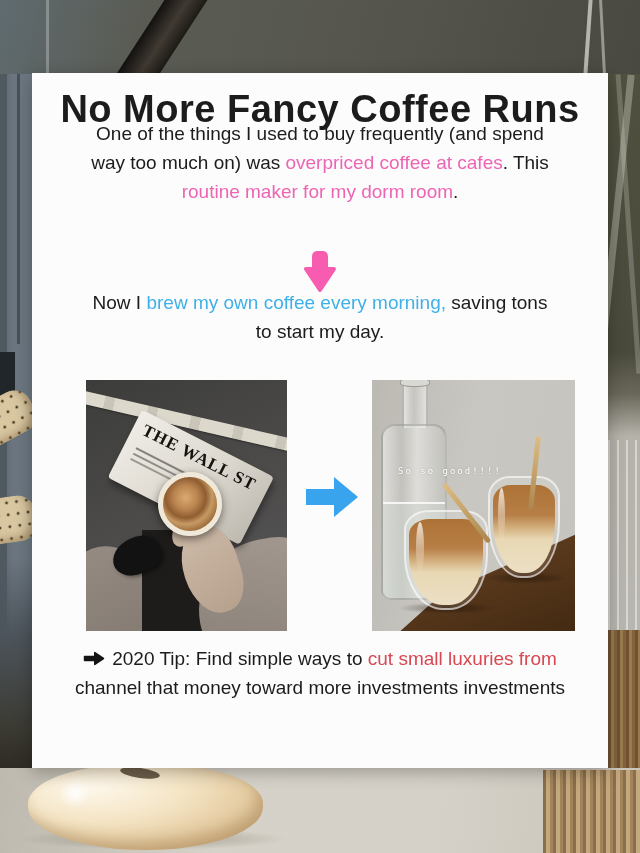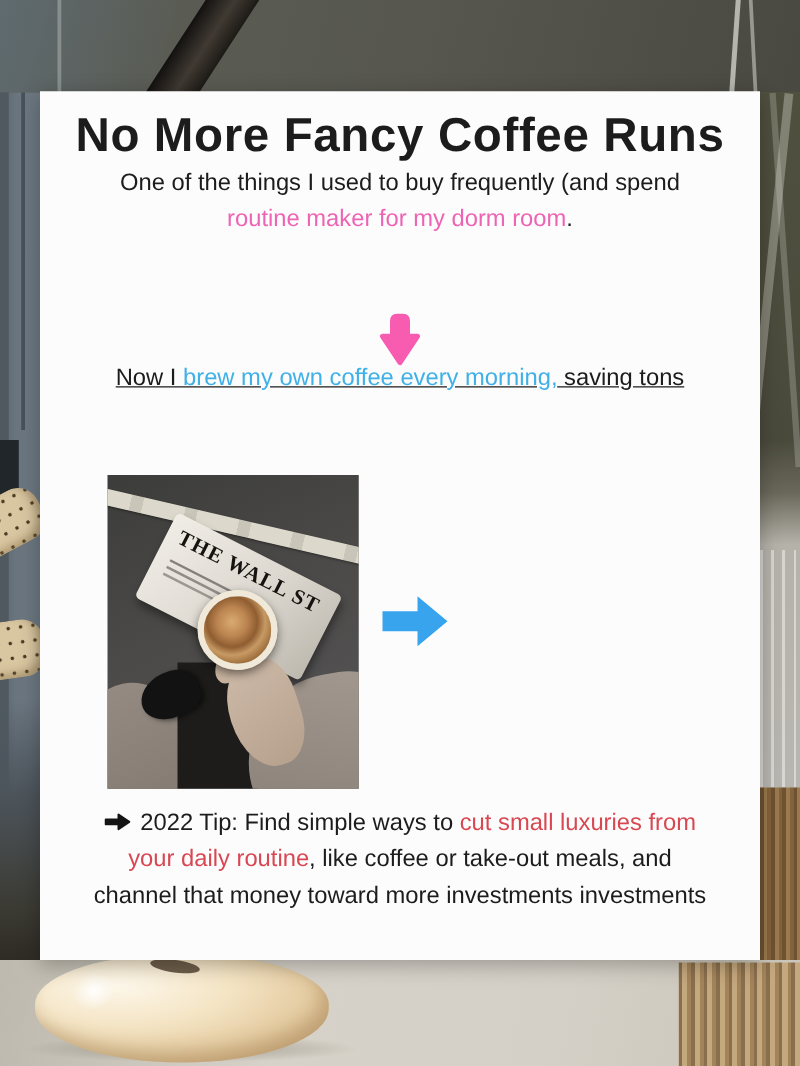--- a/index.html
+++ b/index.html
@@ -57,22 +57,22 @@
   .card { position:absolute; left:32px; top:73px; width:576px; height:695px;
     background:#fcfcfc; box-shadow:0 4px 16px rgba(0,0,0,.28); }
   .title { position:absolute; left:0; top:15px; width:100%; text-align:center;
     font-size:38px; font-weight:bold; letter-spacing:.5px; color:var(--body-text,#1c1c1c); }
   .para { position:absolute; left:0; width:100%; text-align:center;
     font-size:19px; font-weight:500; color:var(--body-text,#1c1c1c); }
   .para .line { height:29px; line-height:29px; white-space:nowrap; }
   .pink { color:var(--pink-text,#ee64b4); }
   .blue { color:var(--blue-text,#3fb0e8); }
   .red  { color:var(--red-text,#d84752); }
-  .para-intro { top:59px; }
-  .para-now   { top:215px;text-decoration:underline; }
+  .para-intro { top:46px; }
+  .para-now   { top:215px; }
   .para-tip   { top:571px; }
   .inline-icon { display:inline-block; vertical-align:-1px; margin-right:7px; }
   .down-arrow { position:absolute; left:268px; top:177px; }
   .between-arrow { position:absolute; left:272px; top:402px; }
 
   
   .photo { position:absolute; top:307px; height:251px; overflow:hidden; }
   .photo-left { left:54px; width:201px;
     background:
       radial-gradient(circle at 20% 80%,rgba(255,255,255,.06) 1px,transparent 2px),
@@ -174,29 +174,31 @@
 <div class="ceramic-shine"></div>
 <div class="ceramic-speck"></div>
 <div class="flute-column"></div>
 
 <div class="card">
 
   <div class="title">No More Fancy Coffee Runs</div>
 
   <div class="para para-intro">
       <div class="line"><span>One of the things I used to buy frequently (and spend</span></div>
+      <div class="line"><span>way too much on) was </span><span class="pink">overpriced coffee at cafes</span><span>. This</span></div>
       <div class="line"><span class="pink">routine maker for my dorm room</span><span>.</span></div>
     </div>
 
   <svg class="down-arrow" width="40" height="44" viewBox="0 0 40 44">
     <path d="M20 40 L6 19 L14 19 L14 7 Q14 3 17.5 3 L22.5 3 Q26 3 26 7 L26 19 L34 19 Z" fill="#f75cb0" stroke="#f75cb0" stroke-width="4" stroke-linejoin="round"></path>
   </svg>
 
   <div class="para para-now">
       <div class="line"><span>Now I </span><span class="blue">brew my own coffee every morning,</span><span> saving tons</span></div>
+      <div class="line"><span>to start my day.</span></div>
     </div>
 
   <div class="photo photo-left">
     <div class="road-line"></div>
     <div class="coat-left"></div>
     <div class="coat-dark-gap"></div>
     <div class="shoe"></div>
     <div class="coat-right"></div>
     <div class="newspaper">
       <div class="masthead">THE WALL ST</div>
@@ -204,22 +206,42 @@
     </div>
     <div class="thumb"></div>
     <div class="hand"></div>
     <div class="cup"></div>
   </div>
 
   <svg class="between-arrow" width="56" height="44" viewBox="0 0 56 44">
     <path d="M2 14 H30 V2 L54 22 L30 42 V30 H2 Z" fill="#38a4ee"></path>
   </svg>
 
+  <div class="photo photo-right">
+    <div class="bottle-neck"></div>
+    <div class="bottle-cap"></div>
+    <div class="bottle-body">
+      <div class="water"></div>
+    </div>
+    <div class="caption">So so good!!!!</div>
+    <div class="table"></div>
+    <div class="glass-shadow gs-2"></div>
+    <div class="glass glass-2">
+      <div class="coffee"></div>
+      <div class="shine"></div>
+      <div class="stirrer stirrer-2"></div>
+    </div>
+    <div class="glass-shadow gs-1"></div>
+    <div class="glass glass-1">
+      <div class="coffee"></div>
+      <div class="shine"></div>
+      <div class="stirrer stirrer-1"></div>
+    </div>
+  </div>
 
   <div class="para para-tip">
       <div class="line"><span class="inline-icon"><svg width="22" height="15" viewBox="0 0 28 18">
             <path d="M2 6.5 H15 V1.5 L26 9 L15 16.5 V11.5 H2 Z" fill="#141414" stroke="#141414" stroke-width="2" stroke-linejoin="round"></path>
-          </svg></span><span>2022 Tip: Find simple ways to </span><span class="red">cut small luxuries from</span></div>
-      <div class="line"><span class="red">your daily routine</span><span>, like coffee or take-out meals, and</span></div>
+          </svg></span><span>2020 Tip: Find simple ways to </span><span class="red">cut small luxuries from</span></div>
       <div class="line"><span>channel that money toward more investments investments</span></div>
     </div>
 
 </div>
 
 </body></html>

